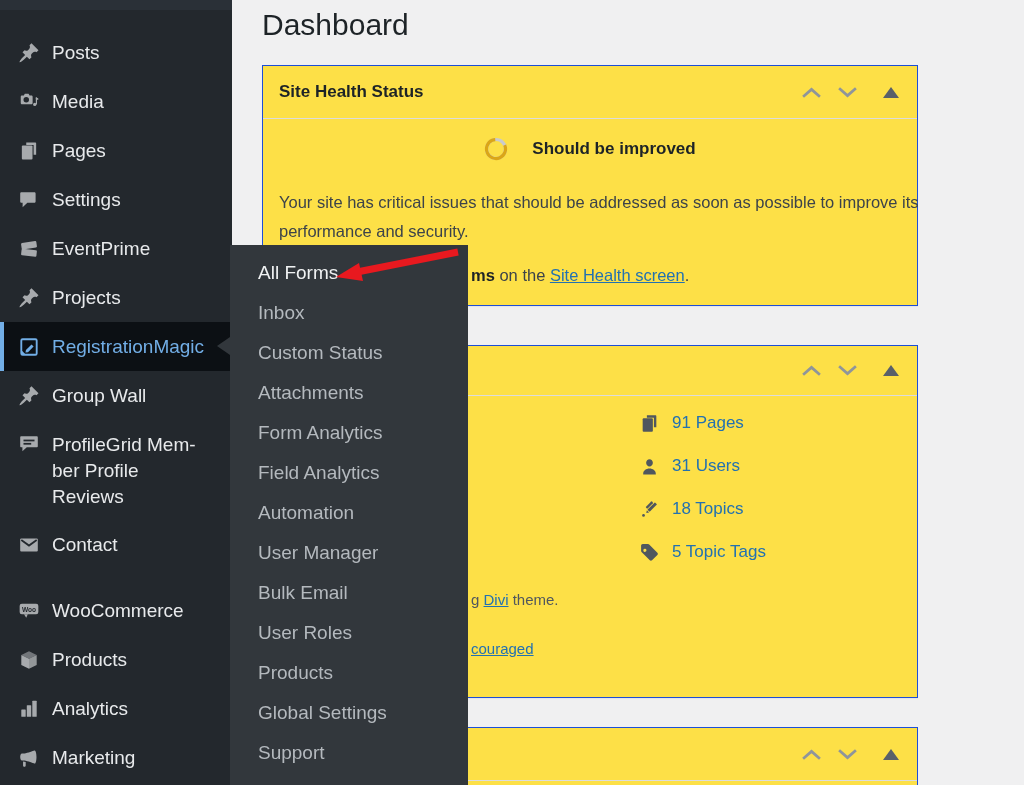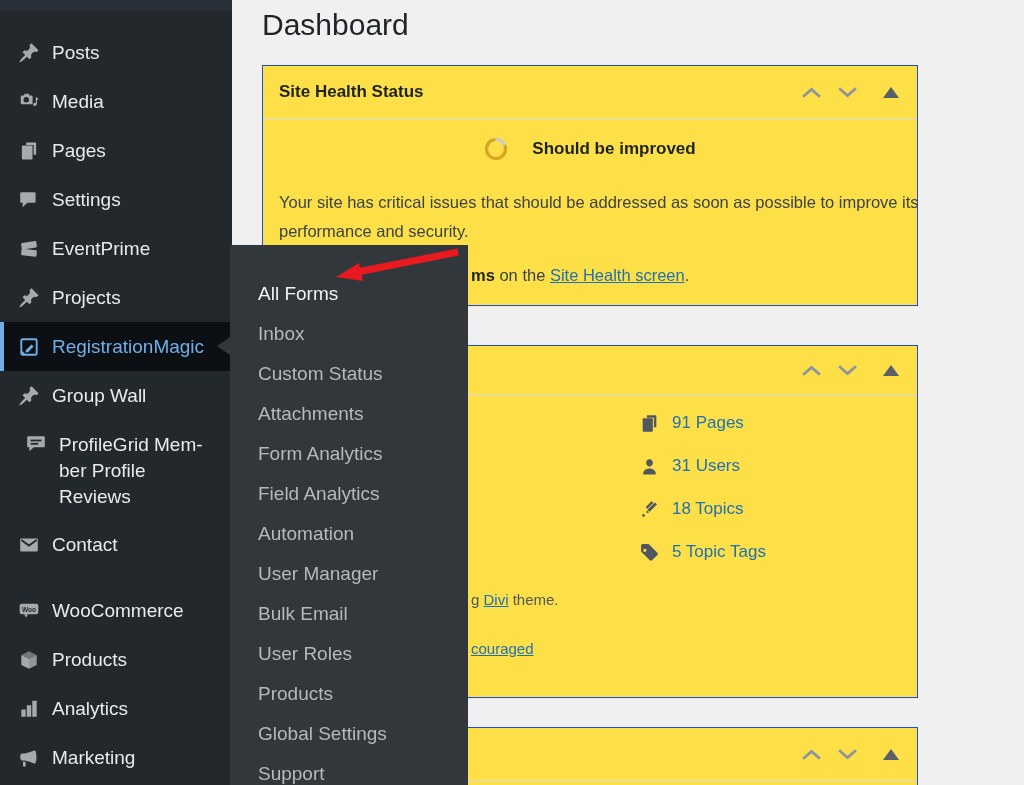--- a/index.html
+++ b/index.html
@@ -11,29 +11,29 @@
   }
   
   .sidebar{position:absolute;left:0;top:0;width:232px;height:785px;background:#23282d;}
   .topstrip{position:absolute;left:0;top:0;width:232px;height:10px;background:#2a3037;}
   .menu-item{position:absolute;left:0;width:232px;height:49px;display:flex;align-items:center;
     color:#e8eaec;font-size:19px;cursor:pointer;box-sizing:border-box;}
   .menu-item .mi-icon{position:absolute;left:18px;top:50%;transform:translateY(-50%);
     width:22px;height:22px;color:#a7aaad;}
   .menu-item.multi .mi-icon{top:13px;transform:none;}
   .menu-item .mi-label{margin-left:52px;line-height:24px;}
-  .menu-item.multi{align-items:flex-start;padding-top:12px;height:102px;margin-left:7px;}
+  .menu-item.multi{align-items:flex-start;padding-top:12px;height:102px;}
   .menu-item.multi .mi-label span{display:block;line-height:26px;}
   .menu-item.active{background:#0c1014;color:#72aee6;}
   .menu-item.active .mi-icon{color:#72aee6;}
   .menu-item.active::before{content:"";position:absolute;left:0;top:0;width:4px;height:100%;background:#72aee6;}
   .mi-icon svg{width:22px;height:22px;display:block;}
   
   .flyout{position:absolute;left:230px;top:245px;width:238px;height:540px;background:#32373c;
-    z-index:50;box-sizing:border-box;padding-top:29px;}
+    z-index:50;box-sizing:border-box;padding-top:8px;}
   .flyout .notch{position:absolute;left:-13px;top:92px;width:0;height:0;
     border-top:9px solid transparent;border-bottom:9px solid transparent;border-right:13px solid #32373c;}
   .flyout-item{height:40px;display:flex;align-items:center;padding-left:28px;
     color:#b4b9be;font-size:19px;cursor:pointer;}
   .flyout-item.active{color:#f0f2f3;}
   
   .page-title{position:absolute;left:262px;top:8px;font-size:30px;font-weight:400;color:#1d2327;}
   .widget{position:absolute;left:262px;width:656px;background:#fde047;border:1px solid #1d4ed8;
     box-sizing:border-box;box-shadow:0 1px 1px rgba(0,0,0,.04);}
   .widget-header{position:relative;border-bottom:1px solid #dcdcde;}

